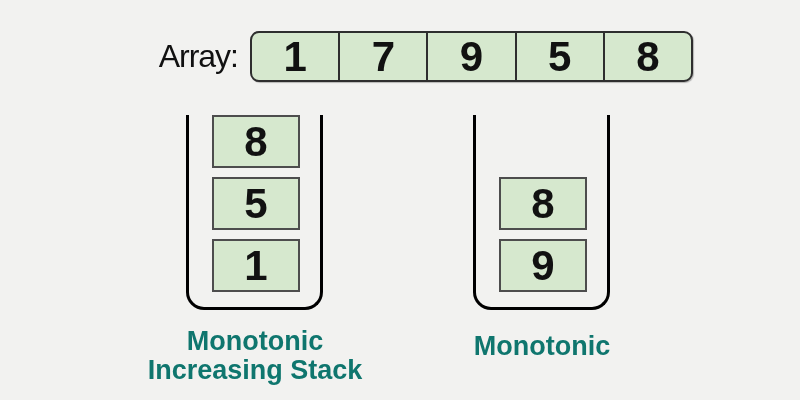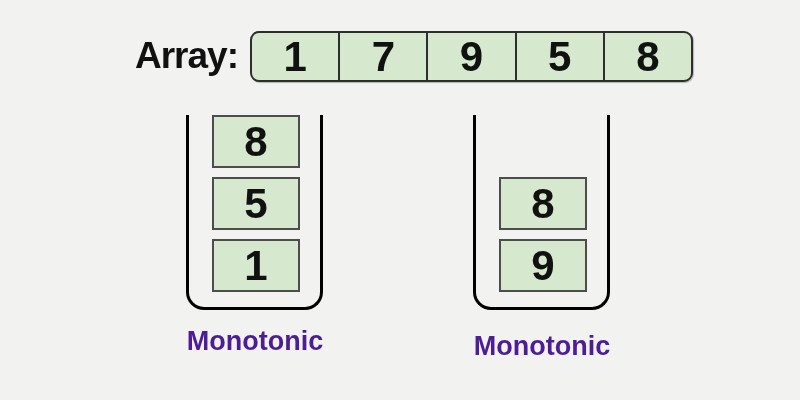--- a/index.html
+++ b/index.html
@@ -21,22 +21,22 @@
   
   .array-label {
     position: absolute;
     left: 0;
     top: 30px;
     width: 238px;
     height: 52px;
     display: flex;
     align-items: center;
     justify-content: flex-end;
-    font-size: 37px;
-    font-weight: 700;
+    font-size: 32px;
+    font-weight: 400;
     letter-spacing: -1px;
   }
   .array-box {
     position: absolute;
     left: 250px;
     top: 31px;
     width: 443px;
     height: 51px;
     box-sizing: border-box;
     display: flex;
@@ -89,21 +89,21 @@
   .pos-2 { top: 124px; }
 
   
   .stack-caption {
     position: absolute;
     width: 300px;
     text-align: center;
     font-size: 27px;
     font-weight: 700;
     line-height: 29px;
-    color: #4c1d95;
+    color: #0f766e;
   }
   .caption-increasing { left: 105px; top: 327px; }
   .caption-decreasing { left: 392px; top: 332px; }
 </style>
 </head>
 <body>
 
 <div class="canvas">
 
   <div class="array-label">Array:</div>
@@ -122,19 +122,20 @@
     <div class="stack-cell pos-2">1</div>
   </div>
 
   <div class="stack stack-decreasing">
     <div class="stack-cell pos-1">8</div>
     <div class="stack-cell pos-2">9</div>
   </div>
 
   <div class="stack-caption caption-increasing">
     <div>Monotonic</div>
+    <div>Increasing Stack</div>
   </div>
 
   <div class="stack-caption caption-decreasing">
     <div>Monotonic</div>
   </div>
 
 </div>
 
 </body></html>

